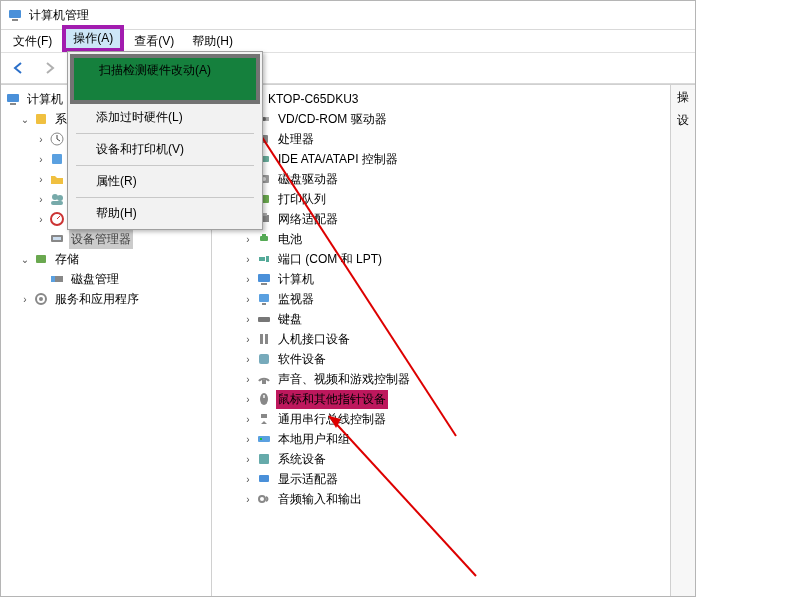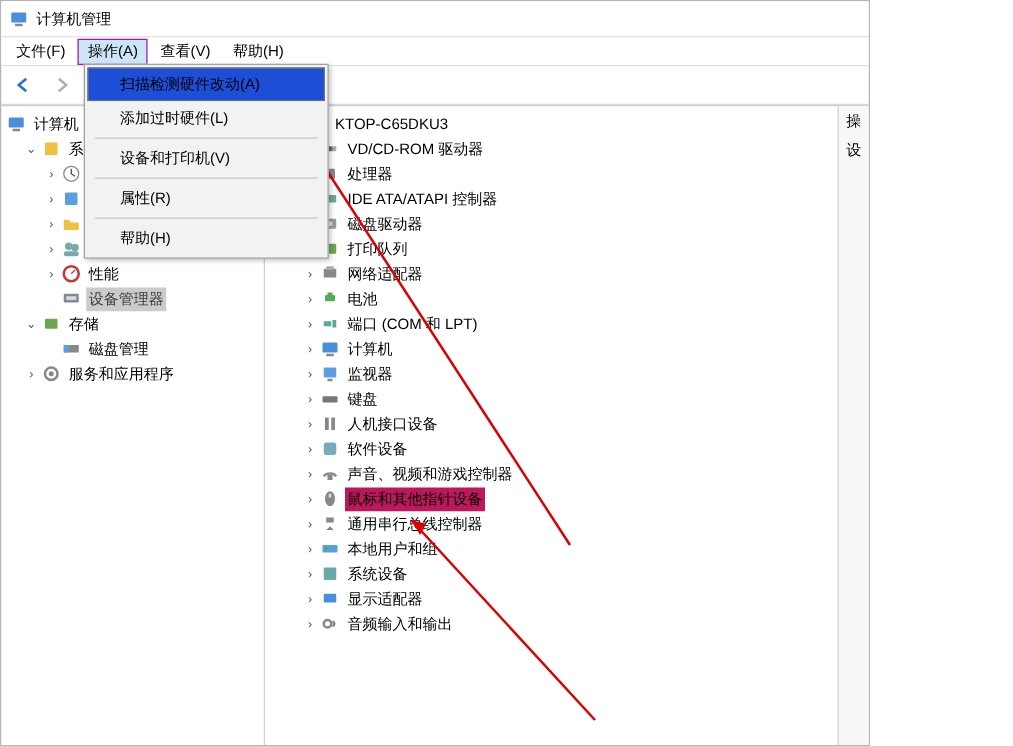--- a/index.html
+++ b/index.html
@@ -2,42 +2,42 @@
 <html><head>
 <meta charset="utf-8">
 <style>
 html,body{margin:0;padding:0;font-family:"Microsoft YaHei","Segoe UI",Tahoma,sans-serif;font-size:12px;color:#000;background:#fff}
 .window{width:696px;height:597px;border:1px solid #b5b5b5;box-sizing:border-box;display:flex;flex-direction:column;overflow:hidden;position:relative}
 .titlebar{height:28px;display:flex;align-items:center;padding:0 6px;border-bottom:1px solid #d9d9d9;background:#fff}
 .titlebar .app-icon{width:16px;height:16px;margin-right:6px}
 .titlebar .title{font-size:12px}
 .menubar{height:22px;display:flex;align-items:flex-end;padding:0 4px;background:#fff;border-bottom:1px solid #e0e0e0}
 .menu-item{padding:2px 8px;margin-right:2px;cursor:default}
-.menu-item.open{background:#cde6f7;border:1px solid #a21caf;padding:1px 7px}
+.menu-item.open{background:#cde6f7;border:4px solid #a21caf;padding:1px 7px}
 .toolbar{height:30px;display:flex;align-items:center;padding:0 6px;border-bottom:1px solid #d9d9d9;gap:6px}
 .tb-btn{width:24px;height:24px;display:flex;align-items:center;justify-content:center}
 .tb-sep{width:1px;height:20px;background:#d0d0d0;margin:0 3px}
 .body{flex:1;display:flex;border-top:1px solid #d0d0d0}
 .left-pane{width:210px;border-right:1px solid #d0d0d0;padding:4px 0;overflow:hidden}
 .mid-pane{flex:1;padding:4px 0;overflow:hidden;position:relative}
 .right-pane{width:24px;border-left:1px solid #d0d0d0;background:#f7f7f7;display:flex;flex-direction:column;align-items:center;padding-top:4px;gap:6px}
 .right-pane .rp-label{writing-mode:horizontal-tb;font-size:12px}
 .tree-row{display:flex;align-items:center;height:18px;padding:1px 0;white-space:nowrap}
 .tree-row .expander{width:12px;height:12px;margin-right:2px;display:flex;align-items:center;justify-content:center;color:#555;font-size:10px}
 .tree-row .icon{width:16px;height:16px;margin-right:4px;flex-shrink:0}
 .tree-row .label{padding:1px 2px}
 .tree-row.selected .label{background:#cbcbcb;color:#404040}
 .tree-row.highlight .label{background:#be185d}
 .indent-0{padding-left:4px}
 .indent-1{padding-left:18px}
 .indent-2{padding-left:34px}
 .indent-1b{padding-left:30px}
 .dropdown{position:absolute;left:66px;top:50px;width:190px;background:#f2f2f2;border:1px solid #a0a0a0;box-shadow:2px 2px 4px rgba(0,0,0,0.25);z-index:10;padding:2px}
 .dd-item{padding:5px 12px 5px 26px;background:#f2f2f2;cursor:default}
-.dd-item.hover{background:#1d4ed8;border:1px solid #737373;padding:4px 11px 4px 25px}
+.dd-item.hover{background:#15803d;border:4px solid #737373;padding:4px 11px 21px 25px}
 .dd-sep{height:1px;background:#c8c8c8;margin:2px 6px}
 svg{display:block}
 .arrow{position:absolute;z-index:5;pointer-events:none}
 </style>
 </head>
 <body>
 
 <div class="window">
   <div class="titlebar">
     <span class="app-icon">

